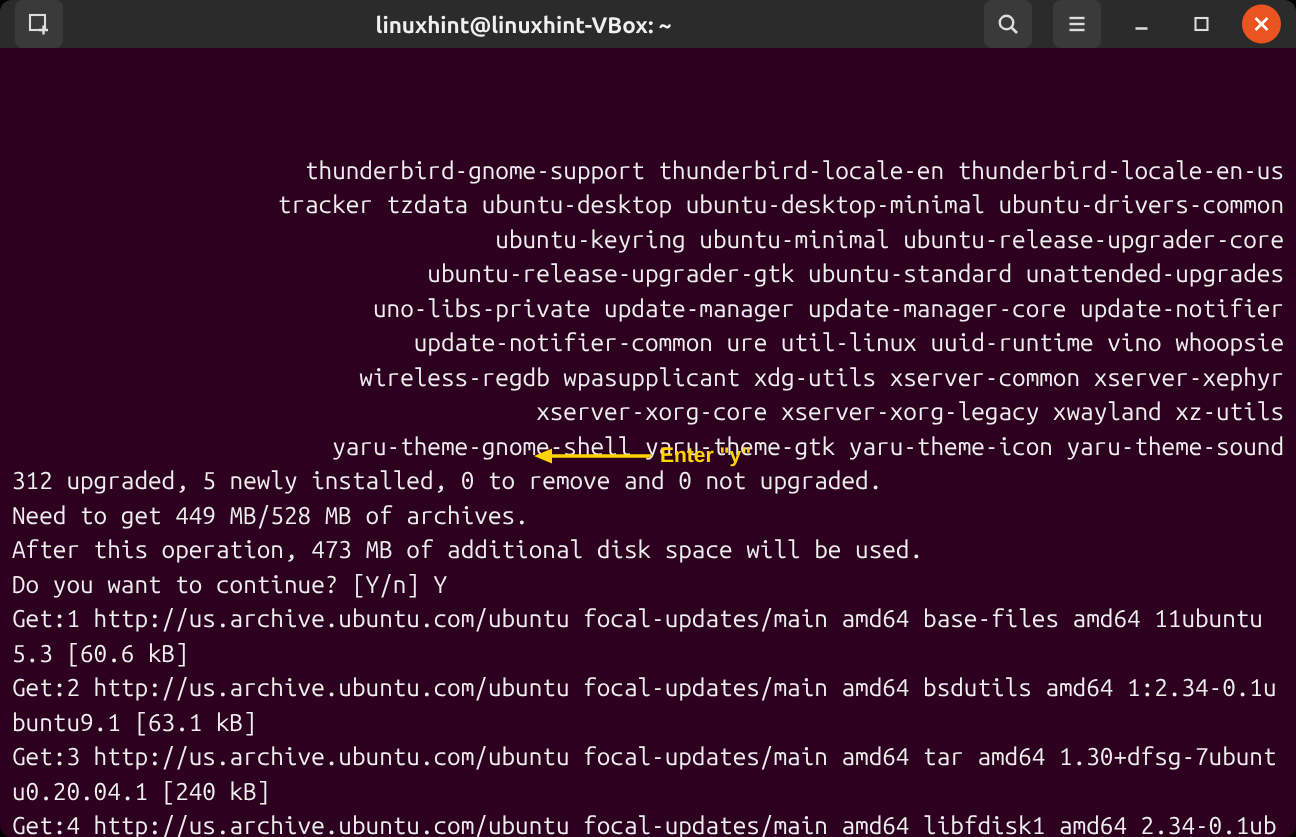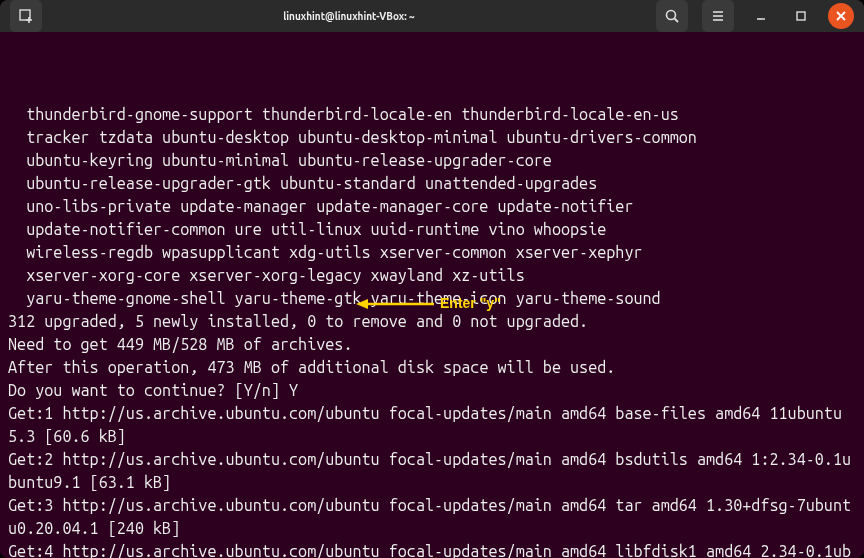--- a/index.html
+++ b/index.html
@@ -29,21 +29,21 @@
     }
     .titlebar-left {
       display: flex;
       align-items: center;
     }
     .titlebar-center {
       flex: 1;
       text-align: center;
       color: #f0f0f0;
       font-family: "Ubuntu", sans-serif;
-      font-size: 10px;
+      font-size: 15px;
       font-weight: bold;
     }
     .titlebar-right {
       display: flex;
       align-items: center;
       gap: 14px;
     }
     .tb-btn {
       width: 32px; height: 32px;
       border-radius: 5px;
@@ -74,21 +74,21 @@
       background: #2c001e;
       color: #eee;
       font-size: 16.2px;
       line-height: 1.42;
       padding: 2px 8px 0 8px;
       white-space: pre-wrap;
       word-break: break-all;
       position: relative;
     }
     .line { display: block; }
-    .indent { padding-left: 2ch; }
+    .indent { padding-left: 2ch; text-align: right; }
     .annotation {
       position: absolute;
       color: #ffd400;
       font-family: sans-serif;
       font-size: 14px;
       font-weight: bold;
       display: flex;
       align-items: center;
       pointer-events: none;
     }

